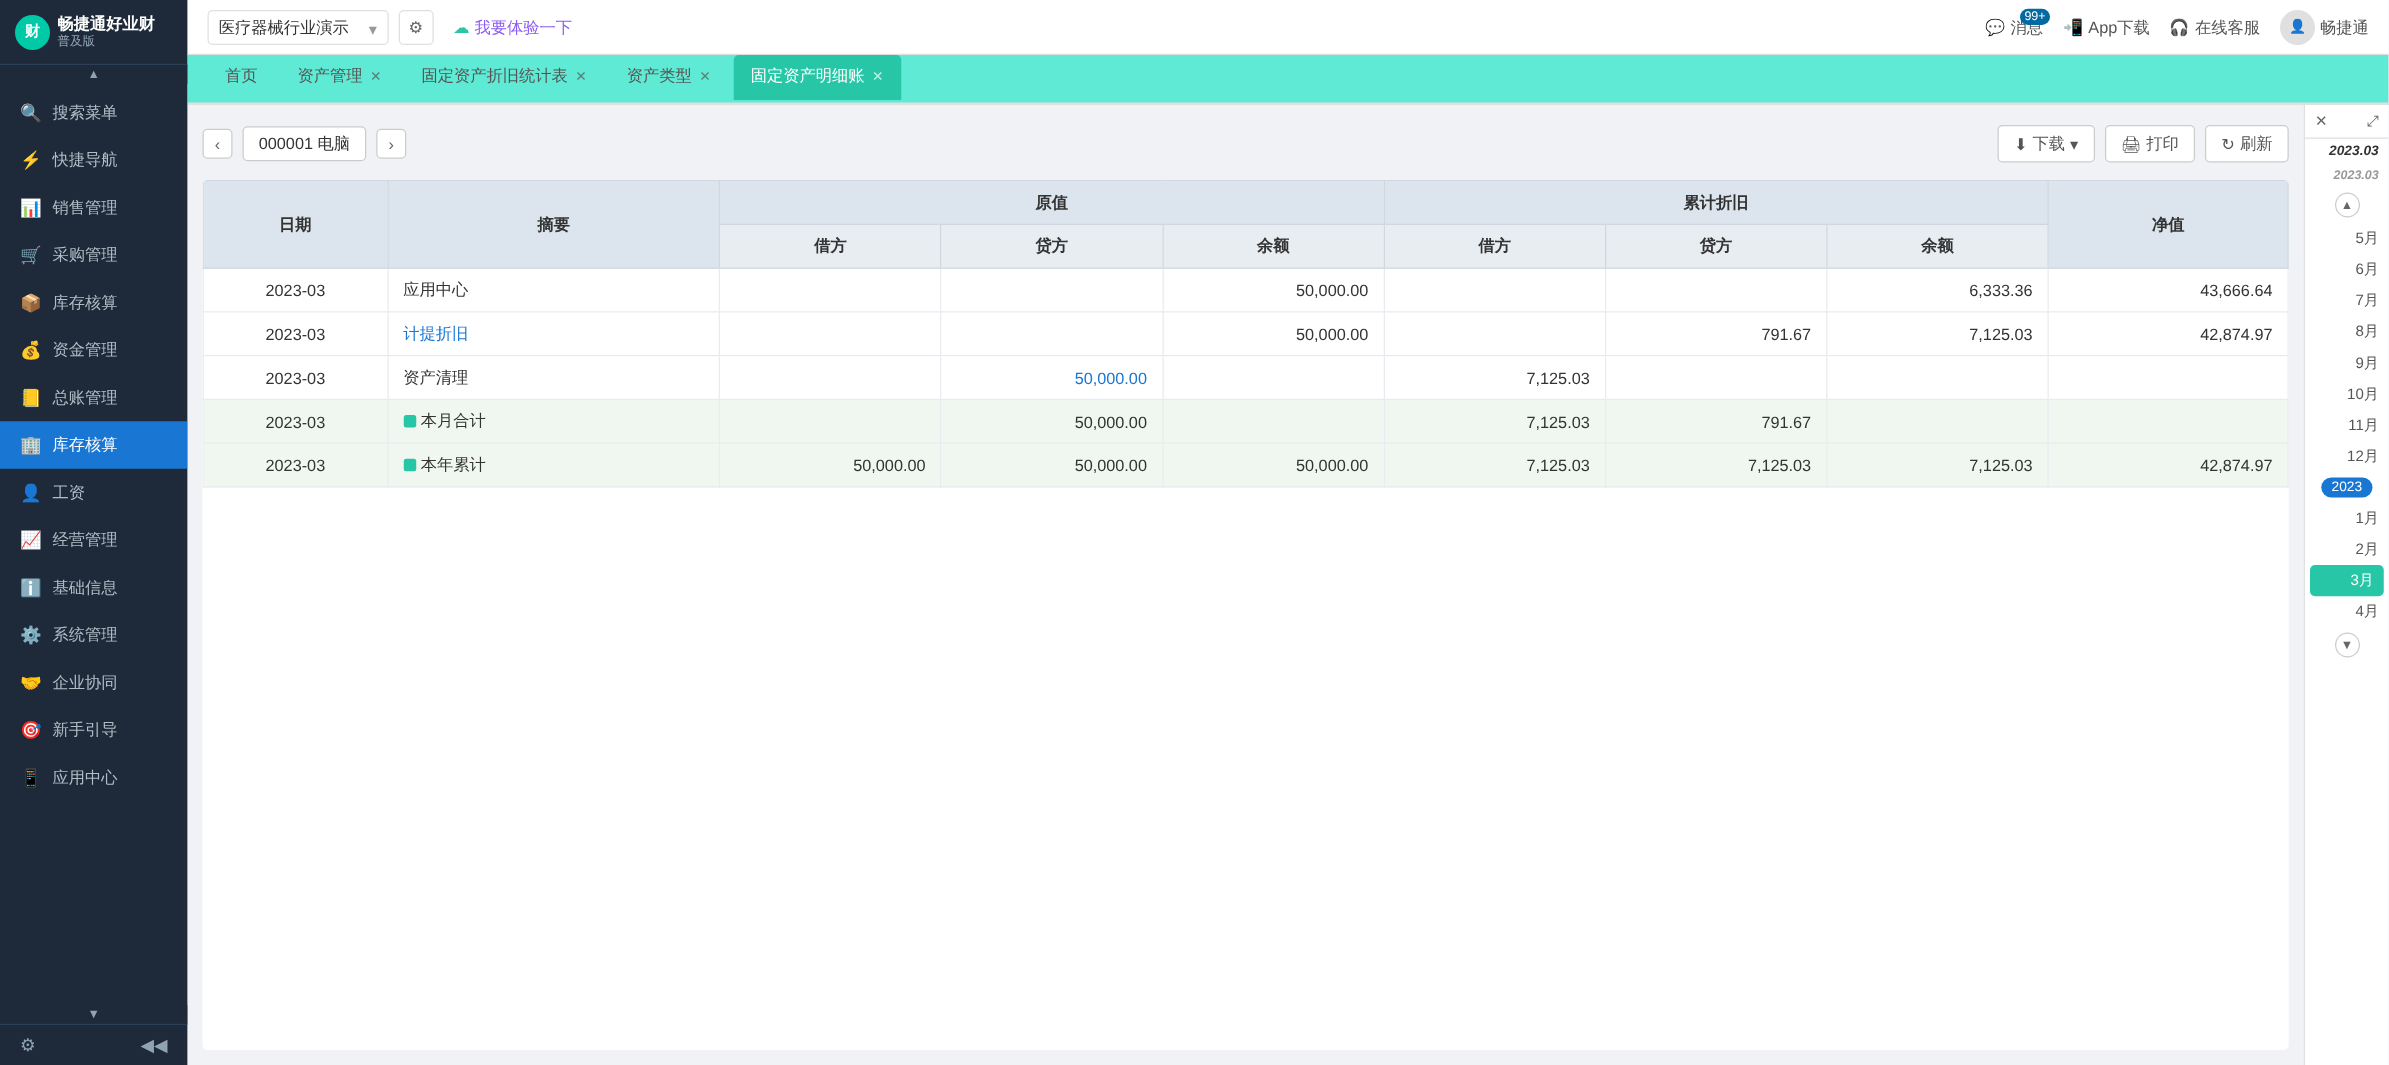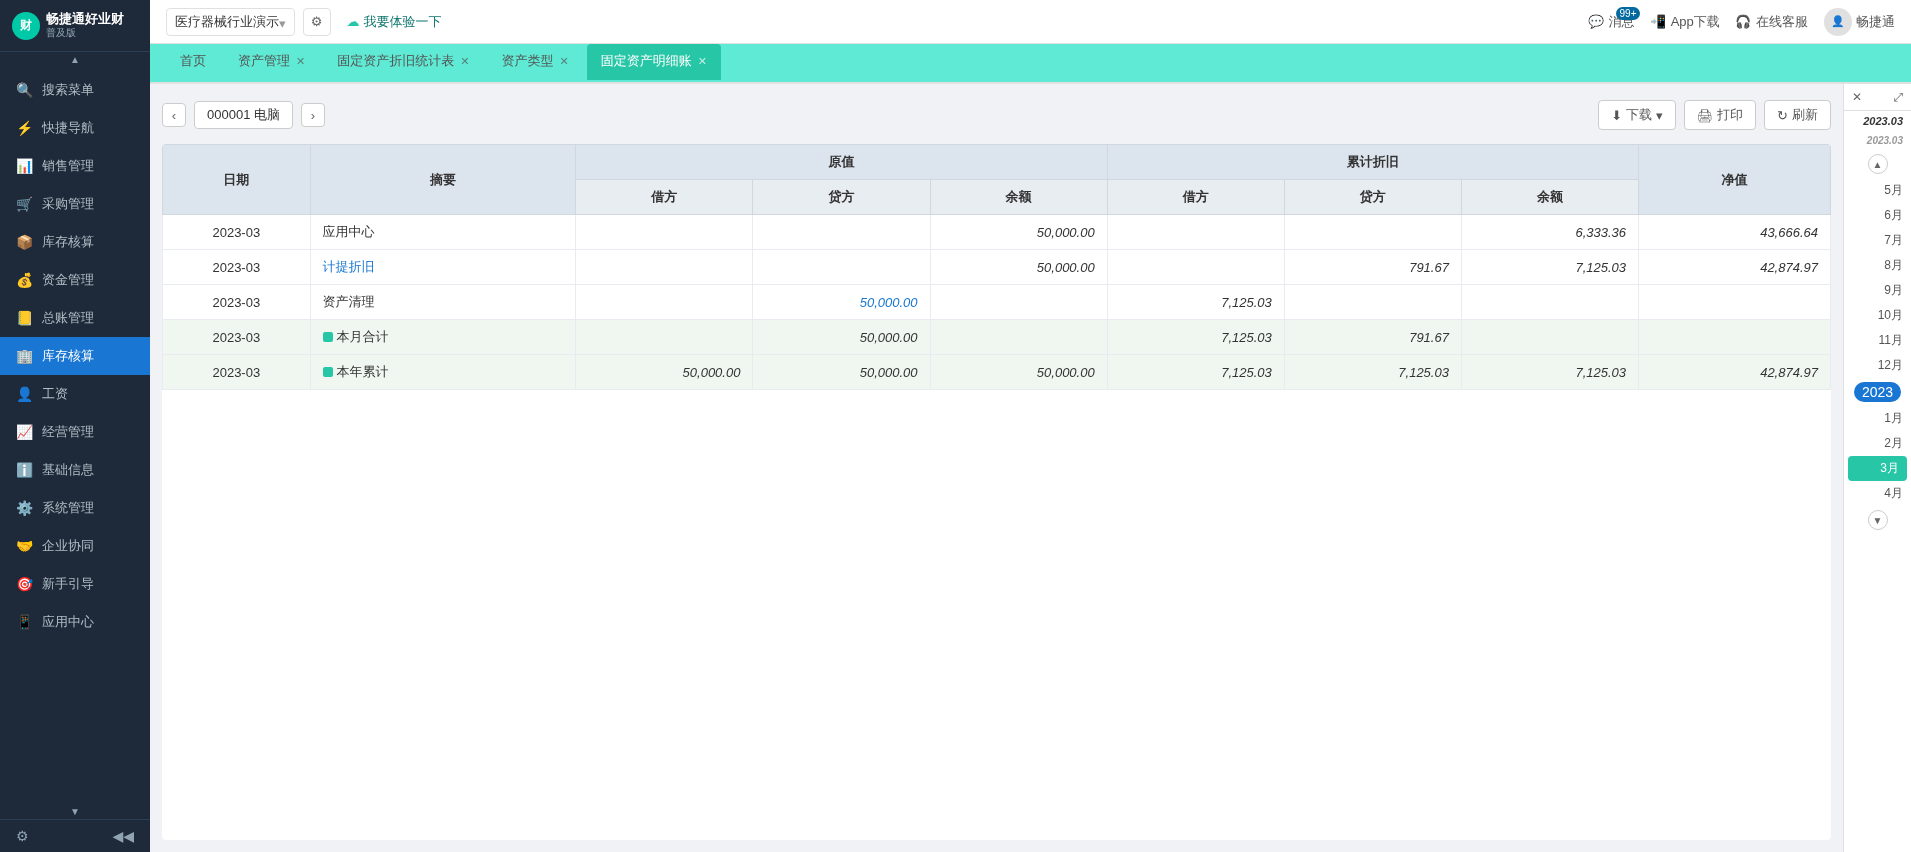--- a/index.html
+++ b/index.html
@@ -79,21 +79,21 @@
       display: flex;
       align-items: center;
       padding: 0 16px;
       border-bottom: 1px solid #e0e0e0;
       gap: 8px;
       flex-shrink: 0;
     }
     .topbar-company {
       display: flex;
       align-items: flex-end;
-      gap: 0;
+      gap: 16px;
       font-size: 13px;
       color: #333;
       cursor: pointer;
       padding: 4px 8px;
       border: 1px solid #e0e0e0;
       border-radius: 4px;
     }
     .topbar-gear { 
       width: 28px; height: 28px;
       border: 1px solid #e0e0e0;
@@ -246,21 +246,21 @@
     thead tr:first-child th {
       background: #dce4ed;
     }
     tbody tr td {
       padding: 8px 12px;
       border: 1px solid #e8ecf0;
       color: #333;
       text-align: center;
     }
     .td-left { text-align: left; }
-    .td-right { text-align: right; font-style: italic; }
+    .td-right { text-align: right; }
     .highlight-blue { color: #1976d2; }
     .row-summary td { background: #f0f7f0; }
     .summary-icon {
       display: inline-flex;
       align-items: center;
       gap: 4px;
     }
     .summary-dot {
       width: 10px; height: 10px;
       background: #26c6a6;
@@ -413,21 +413,21 @@
 <div class="main-area">
 
   <div class="topbar">
     <div class="topbar-company">
       <span>医疗器械行业演示</span>
       <span style="color:#999;">▾</span>
     </div>
     <div class="topbar-gear">⚙</div>
     <div class="topbar-experience">
       <span style="color:#26c6a6;">☁</span>
-      <span style="color:#0f766e;cursor:pointer;">我要体验一下</span>
+      <span style="color:#8b5cf6;cursor:pointer;">我要体验一下</span>
     </div>
     <div class="topbar-right">
       <div class="topbar-right-item">
         <span>💬</span>
         <span>消息</span>
         <span class="badge">99+</span>
       </div>
       <div class="topbar-right-item">
         <span>📲</span>
         <span>App下载</span>
@@ -618,21 +618,21 @@
         <span>10月</span>
       </div>
       <div class="month-item">
         <span>11月</span>
       </div>
       <div class="month-item">
         <span>12月</span>
       </div>
 
       <div style="display:flex;justify-content:center;padding:4px 0;">
-        <div style="background:#1976d2;color:#fff;border-radius:10px;padding:2px 8px;font-size:14px;cursor:pointer;">2023</div>
+        <div style="background:#1976d2;color:#fff;border-radius:10px;padding:2px 8px;font-size:11px;cursor:pointer;">2023</div>
       </div>
 
       <div class="month-item">
         <span>1月</span>
       </div>
       <div class="month-item">
         <span>2月</span>
       </div>
       <div class="month-item active">
         <span>3月</span>

